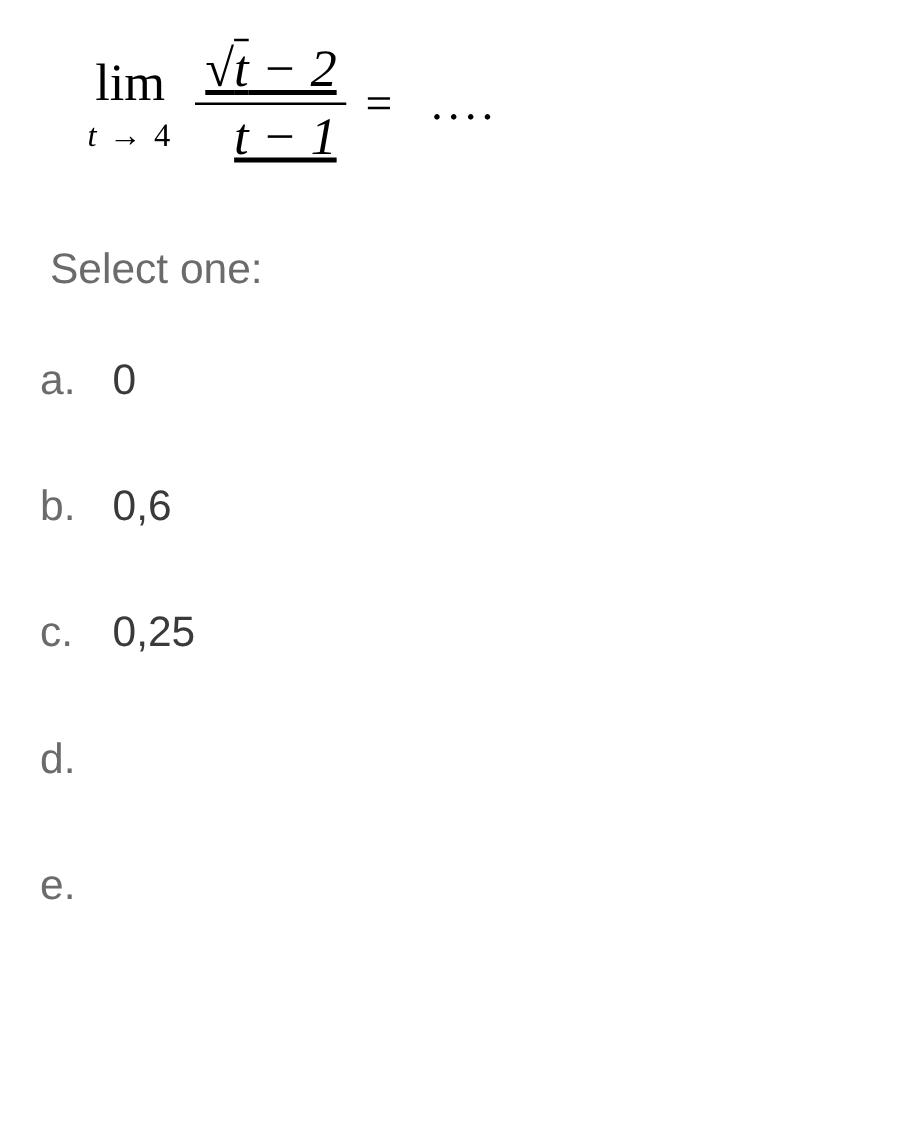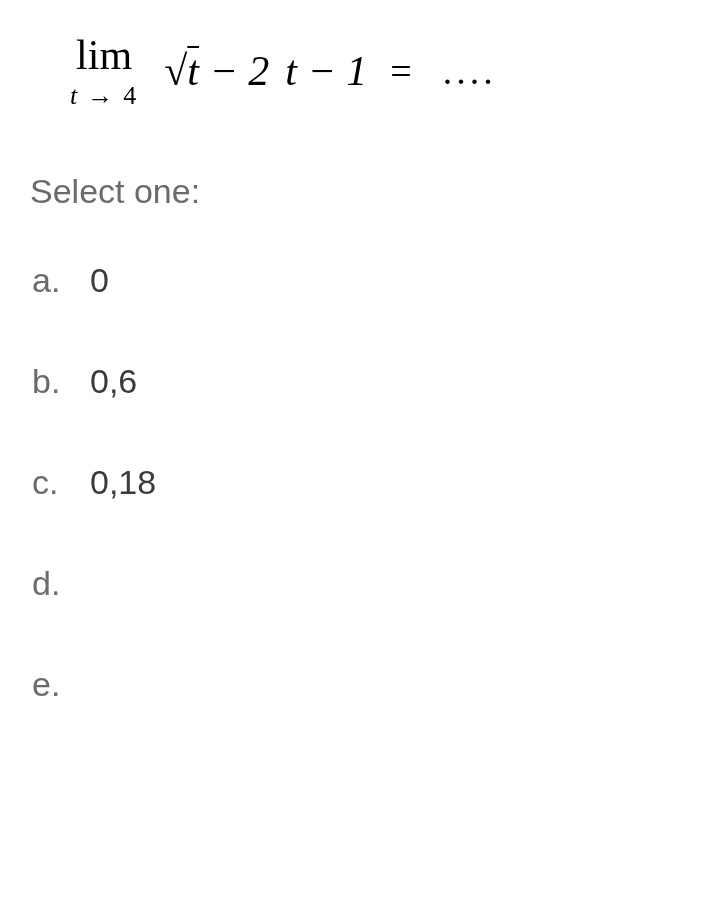--- a/index.html
+++ b/index.html
@@ -39,22 +39,24 @@
       font-size: 26px;
       font-style: italic;
       letter-spacing: 2px;
     }
     .limit-bottom .arrow {
       font-style: normal;
       margin: 0 8px;
     }
     .fraction {
       display: inline-flex;
+      flex-direction: column;
       align-items: flex-end;
       margin-right: 15px;
+      text-decoration: underline;
     }
     .numerator, .denominator {
       font-style: italic;
       padding: 2px 8px;
       white-space: nowrap;
     }
     .frac-line {
       width: 100%;
       border-top: 2px solid #000;
       height: 0;
@@ -68,21 +70,21 @@
     }
     .equals-part {
       font-style: normal;
       font-size: 38px;
       letter-spacing: 4px;
     }
     .prompt {
       font-size: 34px;
       color: #6b6b6b;
       margin-bottom: 50px;
-      margin-left: 0;
+      margin-left: 10px;
     }
     .options {
       display: flex;
       flex-direction: column;
       gap: 62px;
       margin-left: 2px;
     }
     .option {
       display: flex;
       align-items: baseline;
@@ -127,21 +129,21 @@
   <div class="option">
     <span class="option-letter">a.</span>
     <span class="option-text">0</span>
   </div>
   <div class="option">
     <span class="option-letter">b.</span>
     <span class="option-text">0,6</span>
   </div>
   <div class="option">
     <span class="option-letter">c.</span>
-    <span class="option-text">0,18</span>
+    <span class="option-text">0,25</span>
   </div>
   <div class="option">
     <span class="option-letter">d.</span>
   </div>
   <div class="option">
     <span class="option-letter">e.</span>
   </div>
 </div>
 
 </body></html>

